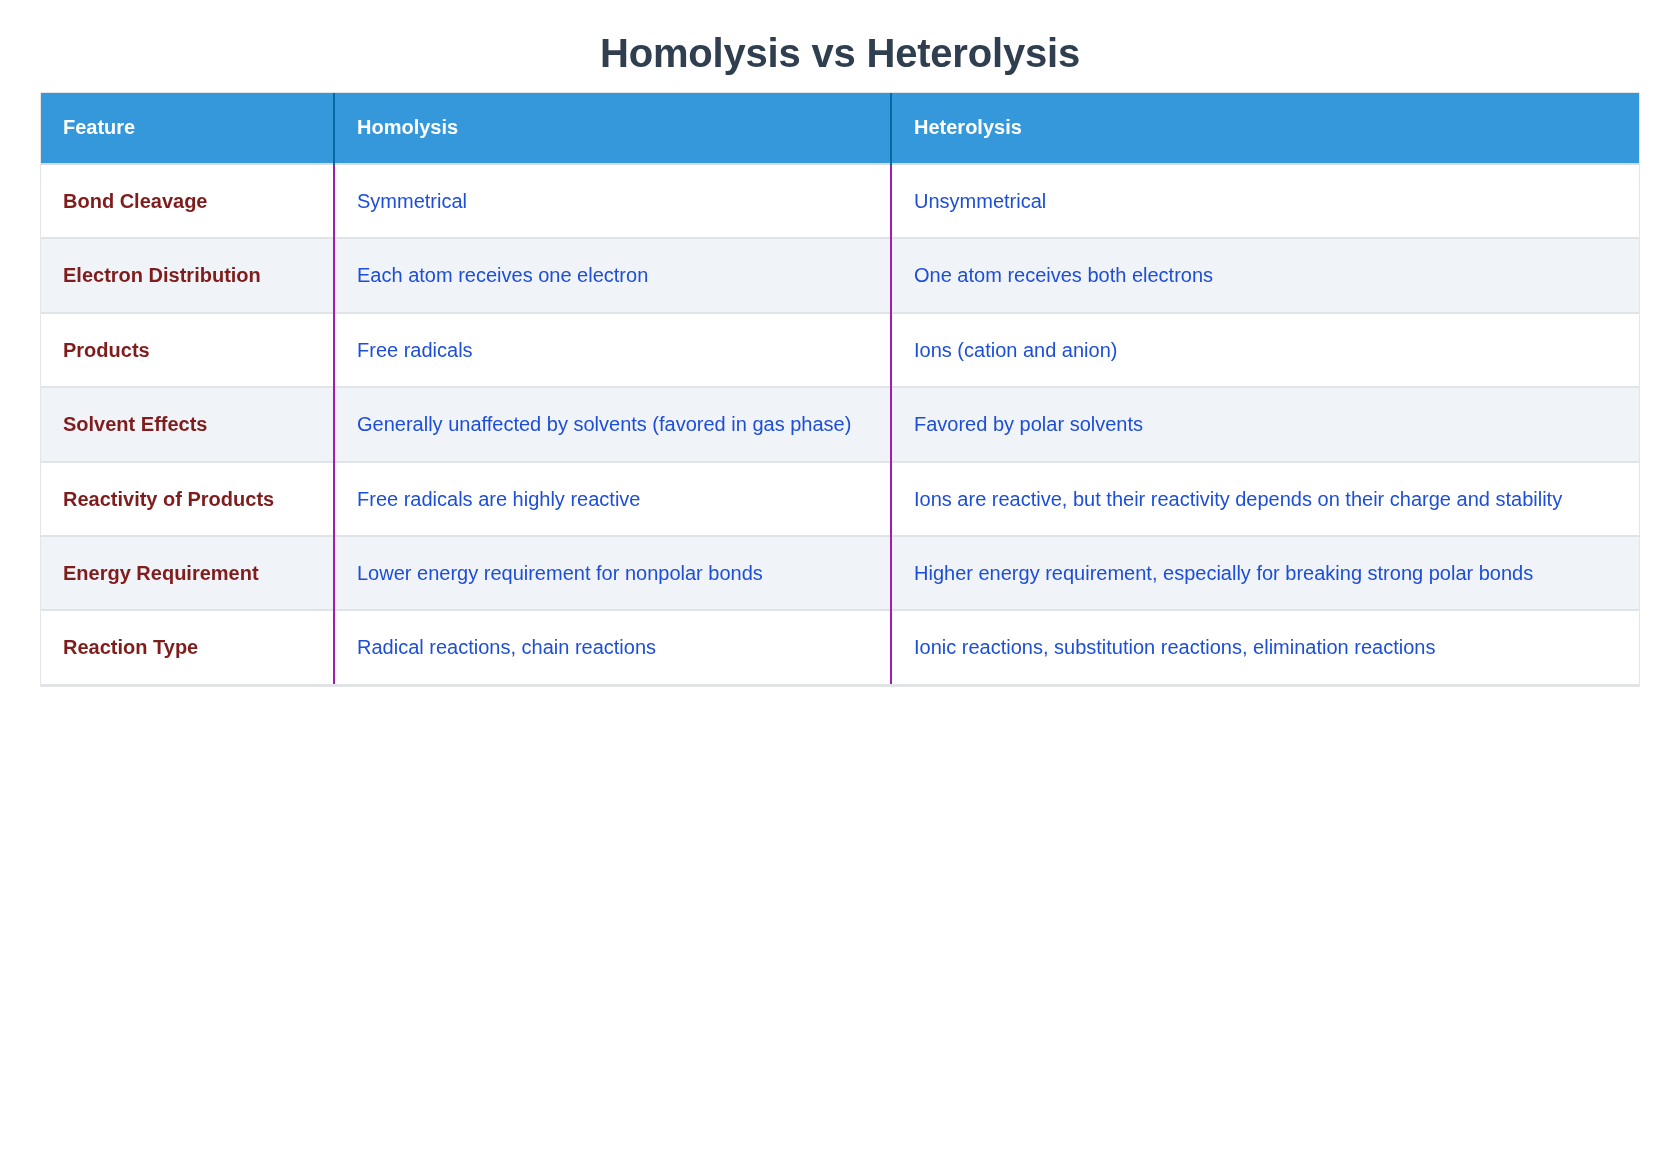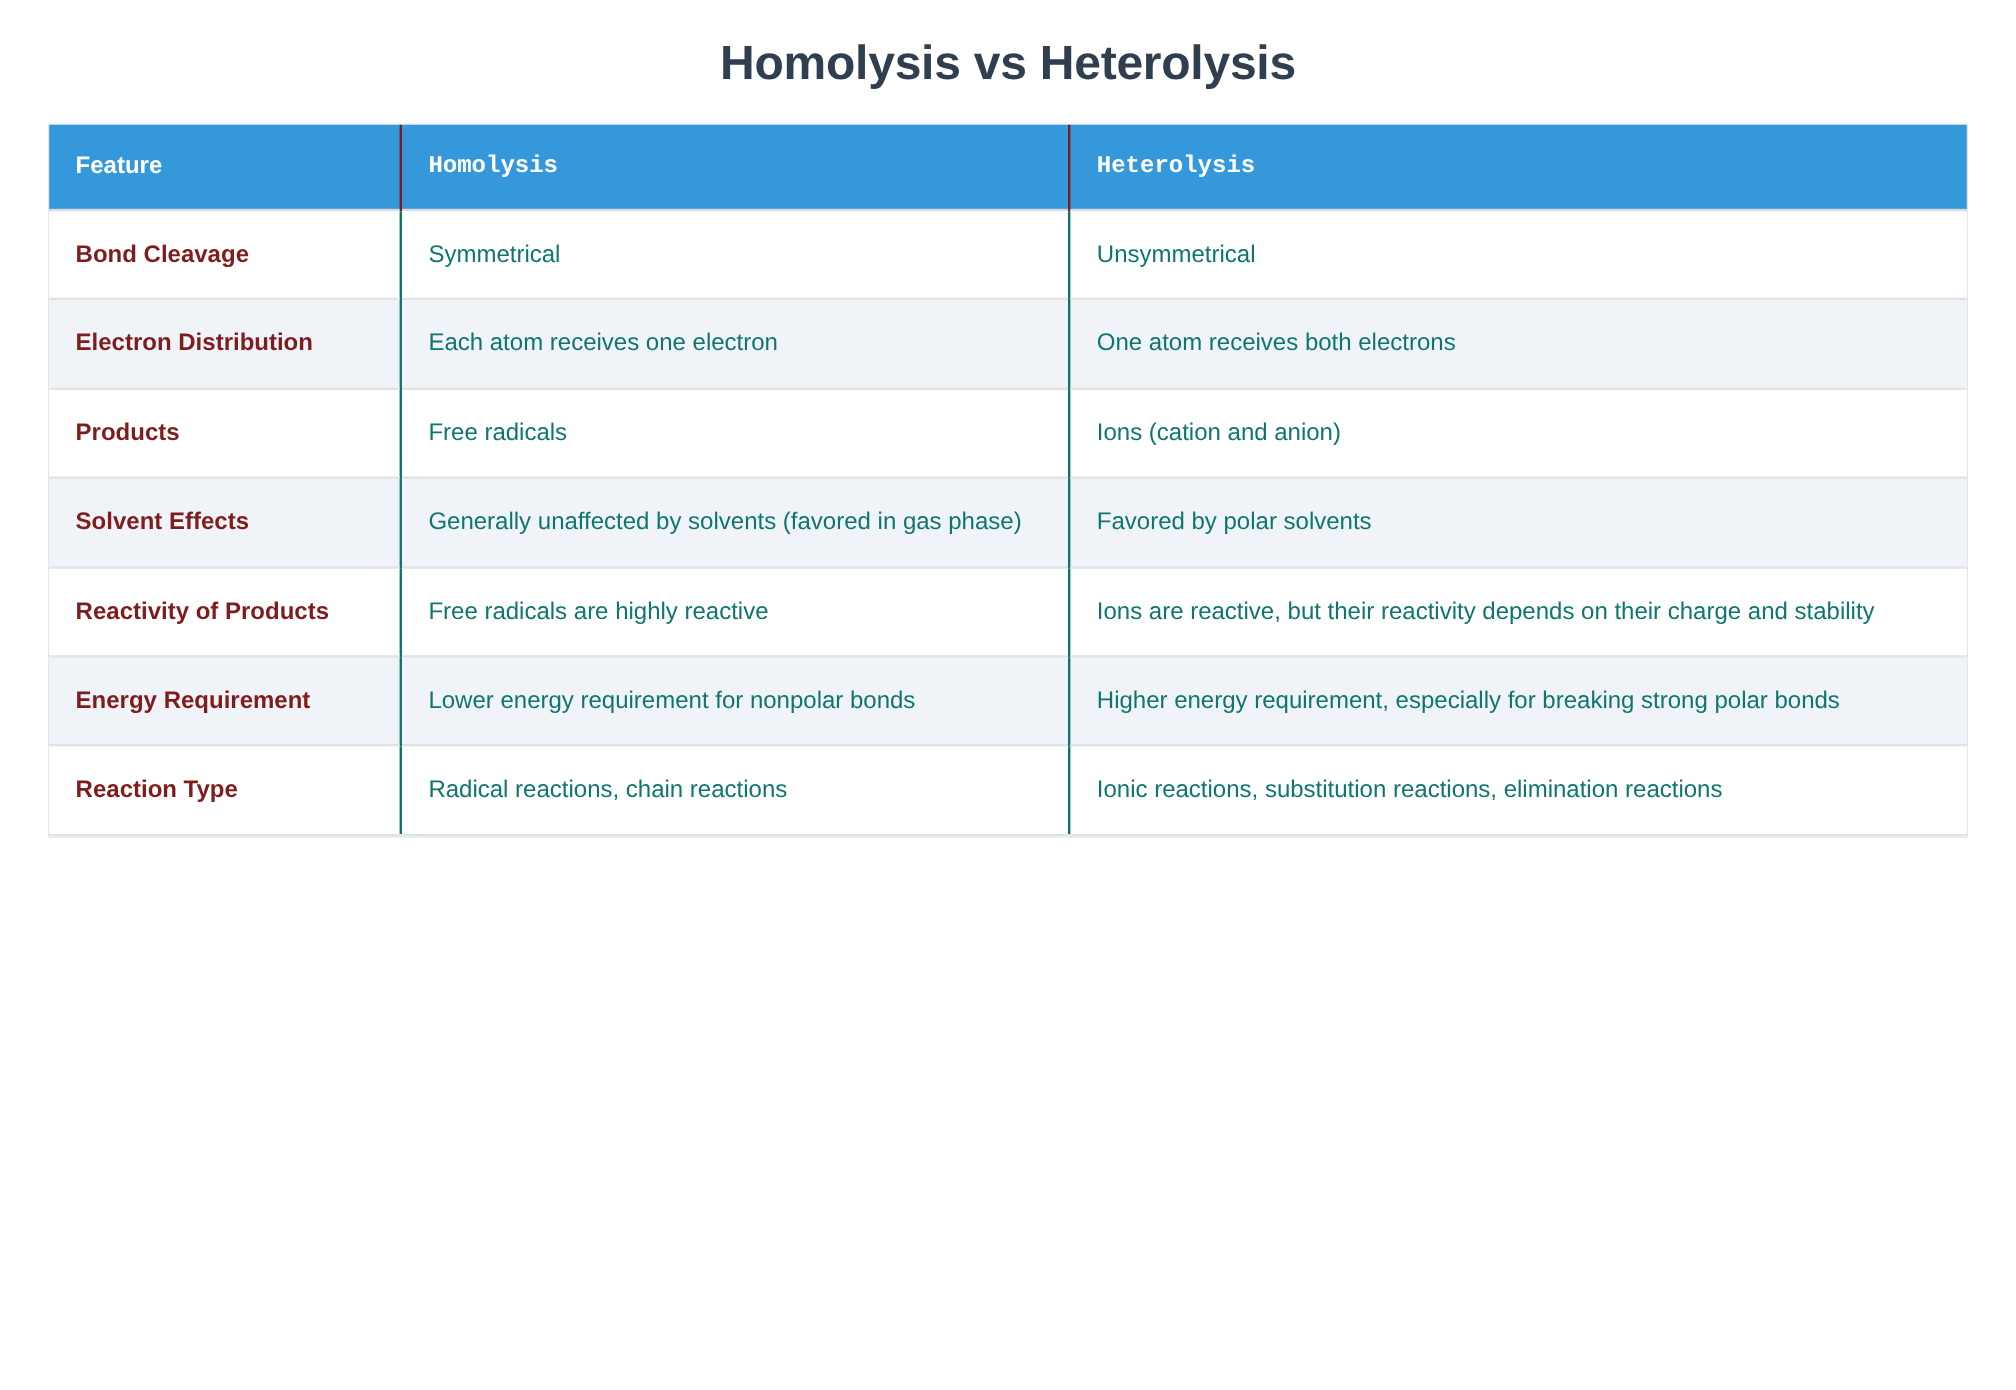--- a/index.html
+++ b/index.html
@@ -23,21 +23,21 @@
     margin: 0;
     padding: 29px 0 0 0;
     text-align: center;
     font-size: 40px;
     font-weight: bold;
     line-height: 1.2;
     color: #2f3f4f;
     letter-spacing: -0.2px;
   }
   .table-wrap {
-    margin: 27px 41px 0 41px;
+    margin: 16px 41px 0 41px;
     width: 1598px;
     box-sizing: border-box;
   }
   table.comparison {
     width: 100%;
     border-collapse: collapse;
     table-layout: fixed;
     background: #ffffff;
     box-shadow: 0 0 0 1px #e3e5e8;
   }
@@ -51,32 +51,31 @@
     font-size: 20px;
     font-weight: bold;
     text-align: left;
     padding: 21px 22px 22px 22px;
     vertical-align: middle;
     border: none;
     box-sizing: border-box;
     height: 71px;
   }
   thead th + th {
-    border-left: 2px solid #7f1d1d;
-    font-family: Liberation Mono, monospace;
+    border-left: 2px solid #0369a1;
   }
 
   tbody td {
     font-size: 20px;
     line-height: 1.62;
-    color: #0f766e;
+    color: #1d4ed8;
     padding: 20px 22px;
     vertical-align: middle;
     border-top: 2px solid #e1e4e7;
-    border-left: 2px solid #0f766e;
+    border-left: 2px solid #a21caf;
     box-sizing: border-box;
   }
   tbody td:first-child {
     border-left: none;
     font-weight: bold;
     color: #7f1d1d;
   }
   tbody tr:nth-child(even) td {
     background: #f0f3f7;
   }

